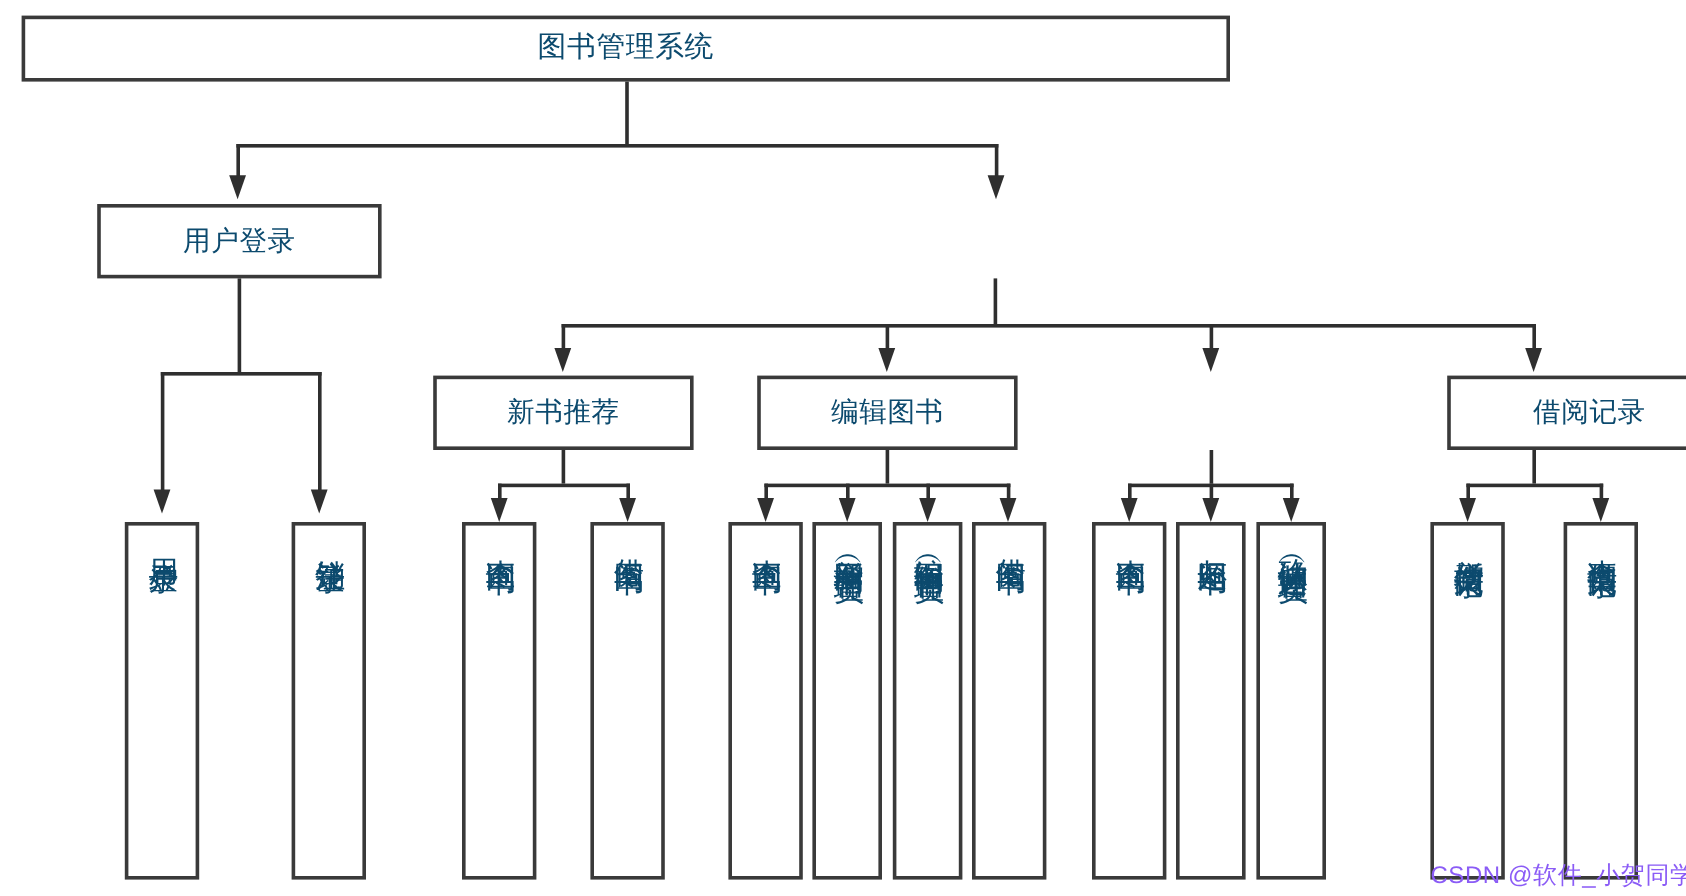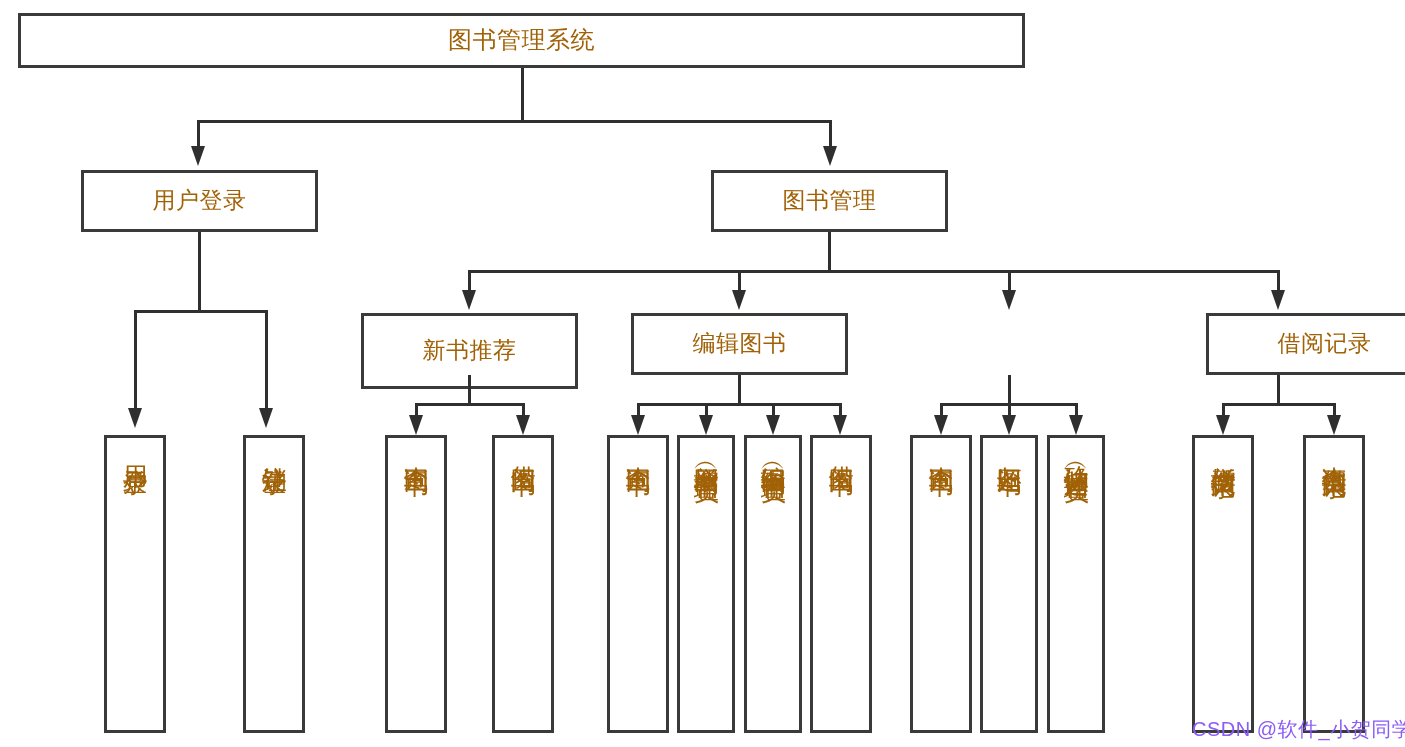--- a/index.html
+++ b/index.html
@@ -25,21 +25,21 @@
     box-sizing: border-box;
     background: #ffffff;
     border: 3px solid #3a3a3a;
     display: flex;
     align-items: center;
     justify-content: center;
   }
   .node .label {
     font-size: 23px;
     line-height: 1.1;
-    color: #a16207;
+    color: #0c4a6e;
     letter-spacing: 0.5px;
     white-space: nowrap;
   }
   
   .node.root .label { font-size: 24px; }
 
   
   .node.leaf {
     align-items: flex-start;
     justify-content: center;
@@ -101,44 +101,41 @@
   <div class="hline" style="left:197px; top:120px; width:635px; height:3px;"></div>
 
   <div class="vline" style="left:197px; top:120px; width:3px; height:28px;"></div>
   <div class="arrow" style="left:191px; top:146px;"></div>
 
   <div class="vline" style="left:829px; top:120px; width:3px; height:28px;"></div>
   <div class="arrow" style="left:823px; top:146px;"></div>
 
   <div class="node" style="left:81px; top:170px; width:237px; height:62px;">
     <span class="label">用户登录</span>
-  </div>
-  <div class="node" style="left:711px; top:170px; width:237px; height:62px;">
-    <span class="label">图书管理</span>
   </div>
 
   <div class="vline" style="left:198px; top:232px; width:3px; height:78px;"></div>
   <div class="hline" style="left:134px; top:310px; width:134px; height:3px;"></div>
   <div class="vline" style="left:134px; top:310px; width:3px; height:100px;"></div>
   <div class="arrow" style="left:128px; top:408px;"></div>
   <div class="vline" style="left:265px; top:310px; width:3px; height:100px;"></div>
   <div class="arrow" style="left:259px; top:408px;"></div>
 
   <div class="vline" style="left:828px; top:232px; width:3px; height:38px;"></div>
   <div class="hline" style="left:468px; top:270px; width:812px; height:3px;"></div>
   <div class="vline" style="left:468px; top:270px; width:3px; height:22px;"></div>
   <div class="arrow" style="left:462px; top:290px;"></div>
   <div class="vline" style="left:738px; top:270px; width:3px; height:22px;"></div>
   <div class="arrow" style="left:732px; top:290px;"></div>
   <div class="vline" style="left:1008px; top:270px; width:3px; height:22px;"></div>
   <div class="arrow" style="left:1002px; top:290px;"></div>
   <div class="vline" style="left:1277px; top:270px; width:3px; height:22px;"></div>
   <div class="arrow" style="left:1271px; top:290px;"></div>
 
-  <div class="node" style="left:361px; top:313px; width:217px; height:76px;">
+  <div class="node" style="left:361px; top:313px; width:217px; height:62px;">
     <span class="label">新书推荐</span>
   </div>
   <div class="node" style="left:631px; top:313px; width:217px; height:62px;">
     <span class="label">编辑图书</span>
   </div>
   <div class="node" style="left:1206px; top:313px; width:217px; height:62px;padding-left:20px;">
     <span class="label">借阅记录</span>
   </div>
 
   <div class="vline" style="left:468px; top:375px; width:3px; height:28px;"></div>

